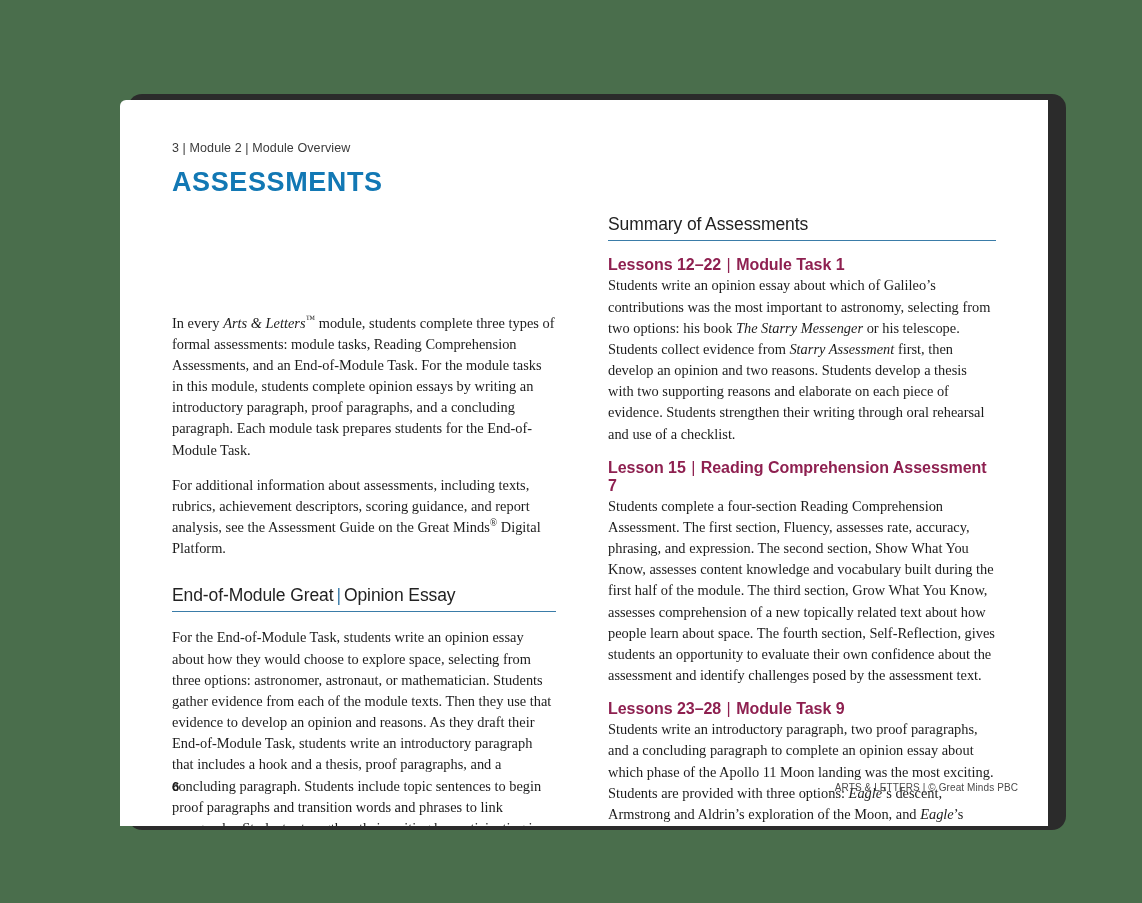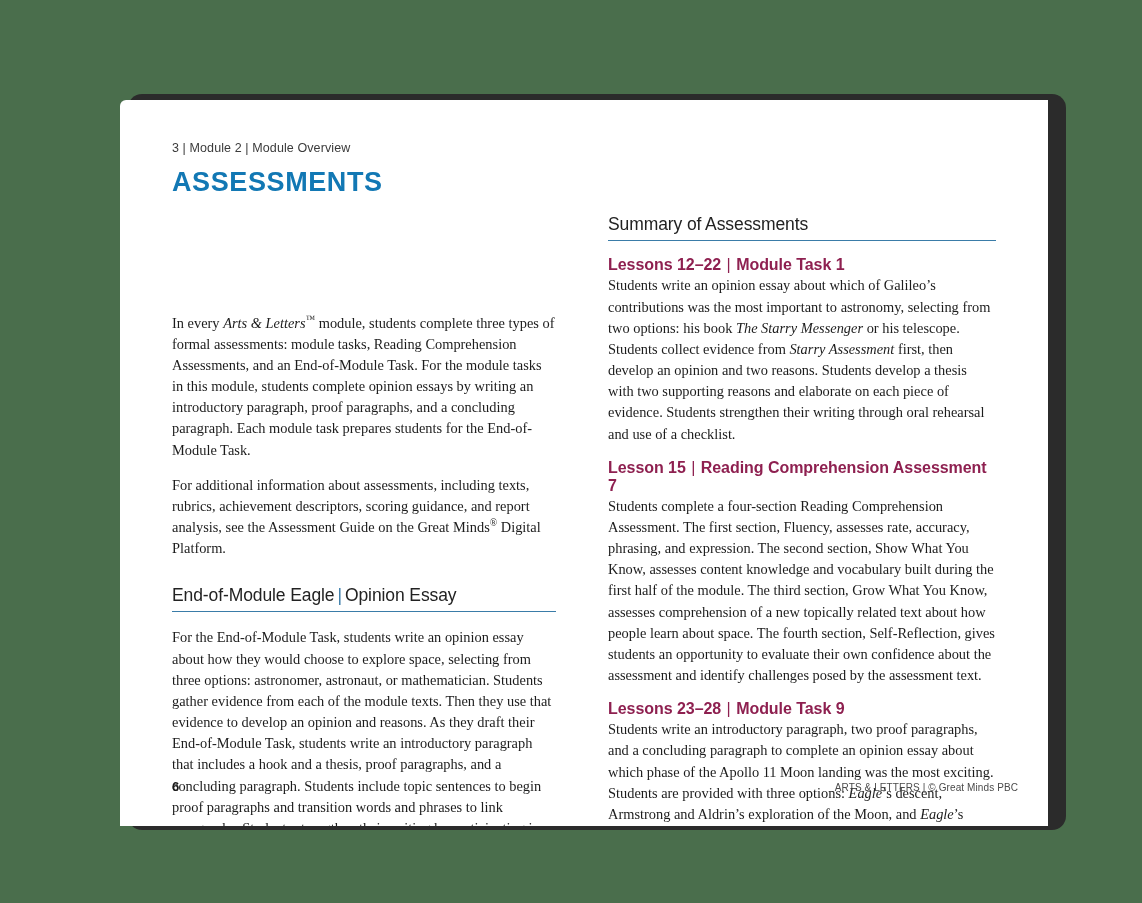--- a/index.html
+++ b/index.html
@@ -180,21 +180,21 @@
             module task prepares students for the End-of-Module Task.
           </p>
 
           <p class="body-text">
             For additional information about assessments, including texts, rubrics,
             achievement descriptors, scoring guidance, and report analysis, see
             the Assessment Guide on the Great Minds<span class="sup">®</span> Digital Platform.
           </p>
 
           <div class="rule-head">
-            <span class="ht">End-of-Module Eagle</span><span class="ht sep">|</span><span class="ht">Opinion Essay</span>
+            <span class="ht">End-of-Module Great</span><span class="ht sep">|</span><span class="ht">Opinion Essay</span>
           </div>
 
           <p class="body-text">For the End-of-Module Task, students write an opinion essay about how they would choose to explore space, selecting from three options: astronomer, astronaut, or mathematician. Students gather evidence from each of the module texts. Then they use that evidence to develop an opinion and reasons. As they draft their End-of-Module Task, students write an introductory paragraph that includes a hook and a thesis, proof paragraphs, and a concluding paragraph. Students include topic sentences to begin proof paragraphs and transition words and phrases to link paragraphs. Students strengthen their writing by participating in a peer review exercise and revising their work according to a checklist. Students have the opportunity to share their writing, and an accompanying visual display, through a Gallery Walk.</p>
 
         </div>
 
         <div class="col-right">
 
           <div class="sum-head">
             <span class="ht">Summary of Assessments</span>

